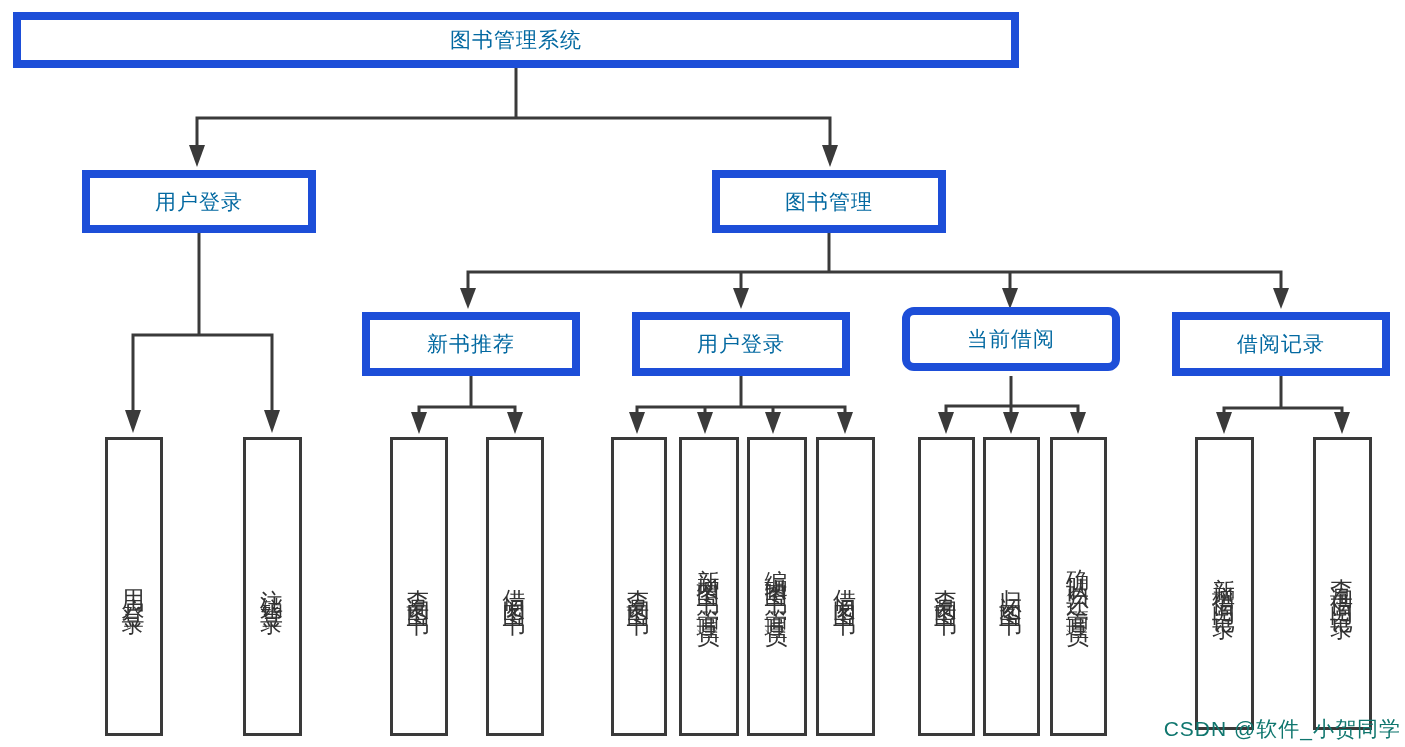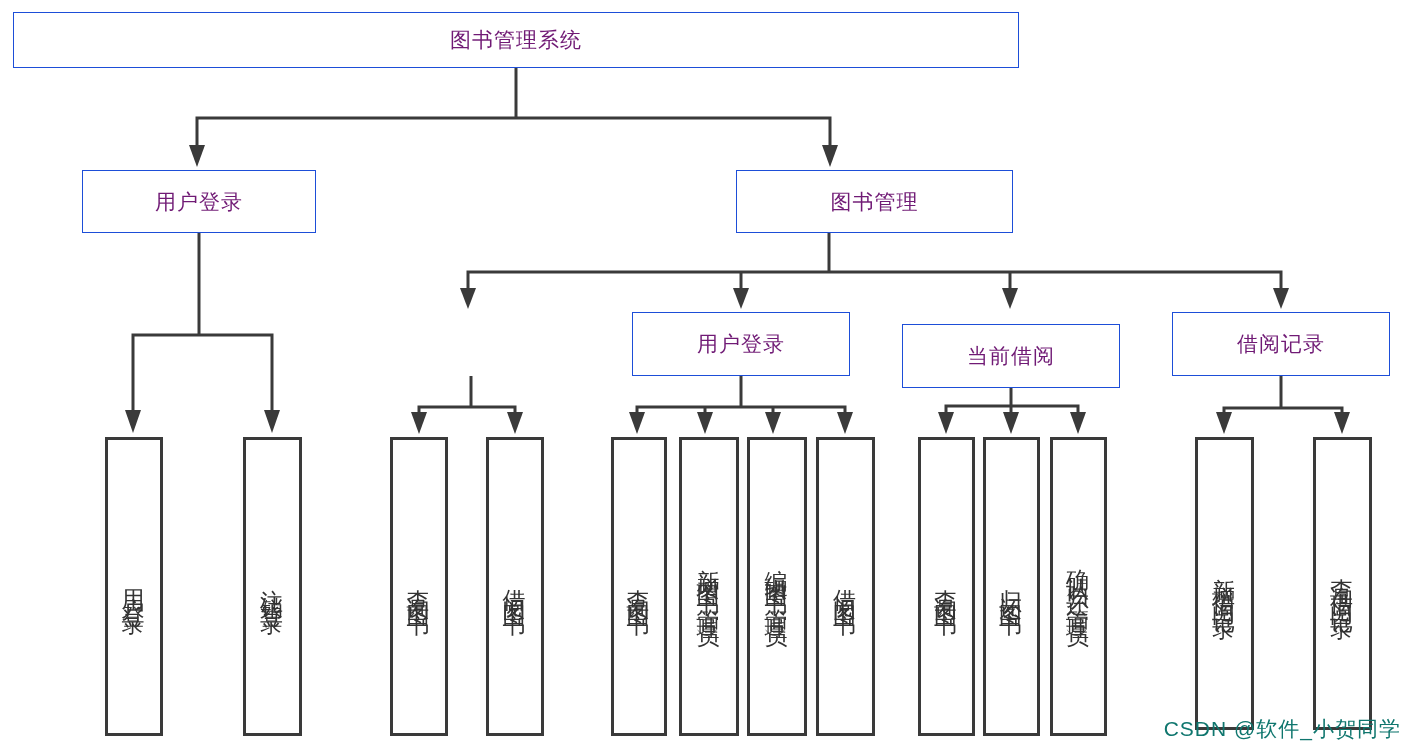--- a/index.html
+++ b/index.html
@@ -9,27 +9,27 @@
     background:#ffffff;
     font-family:"Liberation Sans","DejaVu Sans",sans-serif;
     color:#333333;
     overflow:hidden;
   }
   .connectors{position:absolute;left:0;top:0;}
   .box{
     position:absolute;
     box-sizing:border-box;
     background:#ffffff;
-    border:1px solid #1d4ed8;
+    border:8px solid #1d4ed8;
     display:flex;
     align-items:center;
     justify-content:center;
     font-size:21px;
     letter-spacing:1px;
-    color:#701a75;
+    color:#0369a1;
   }
   .vbox{
     position:absolute;
     box-sizing:border-box;
     background:#ffffff;
     border:3px solid #3a3a3a;
     top:437px;
     height:299px;
     display:flex;
     align-items:center;
@@ -107,24 +107,25 @@
       <path d="M1281,376 V408"></path>
       <path d="M1224,413 V408 H1342 V413"></path>
       <path d="M1216,412 H1232 L1224,434 Z" fill="#3a3a3a" stroke="none"></path>
       <path d="M1334,412 H1350 L1342,434 Z" fill="#3a3a3a" stroke="none"></path>
     </g>
   </svg>
 
   <div class="box" style="left:13px;top:12px;width:1006px;height:56px;">图书管理系统</div>
 
   <div class="box" style="left:82px;top:170px;width:234px;height:63px;">用户登录</div>
-  <div class="box" style="left:736px;top:170px;width:277px;height:63px;">图书管理</div>
+  <div class="box" style="left:712px;top:170px;width:234px;height:63px;">图书管理</div>
 
+  <div class="box" style="left:362px;top:312px;width:218px;height:64px;">新书推荐</div>
   <div class="box" style="left:632px;top:312px;width:218px;height:64px;">用户登录</div>
-  <div class="box" style="left:902px;top:324px;width:218px;height:64px;">当前借阅</div>
+  <div class="box" style="left:902px;top:307px;width:218px;height:64px;border-radius:12px;">当前借阅</div>
   <div class="box" style="left:1172px;top:312px;width:218px;height:64px;">借阅记录</div>
 
   <div class="vbox" style="left:105px;width:58px;">用户登录</div>
   <div class="vbox" style="left:243px;width:59px;">注销登录</div>
 
   <div class="vbox" style="left:390px;width:58px;">查询图书</div>
   <div class="vbox" style="left:486px;width:58px;">借阅图书</div>
 
   <div class="vbox" style="left:611px;width:56px;">查询图书</div>
   <div class="vbox" style="left:679px;width:60px;">新增图书（管理员）</div>

